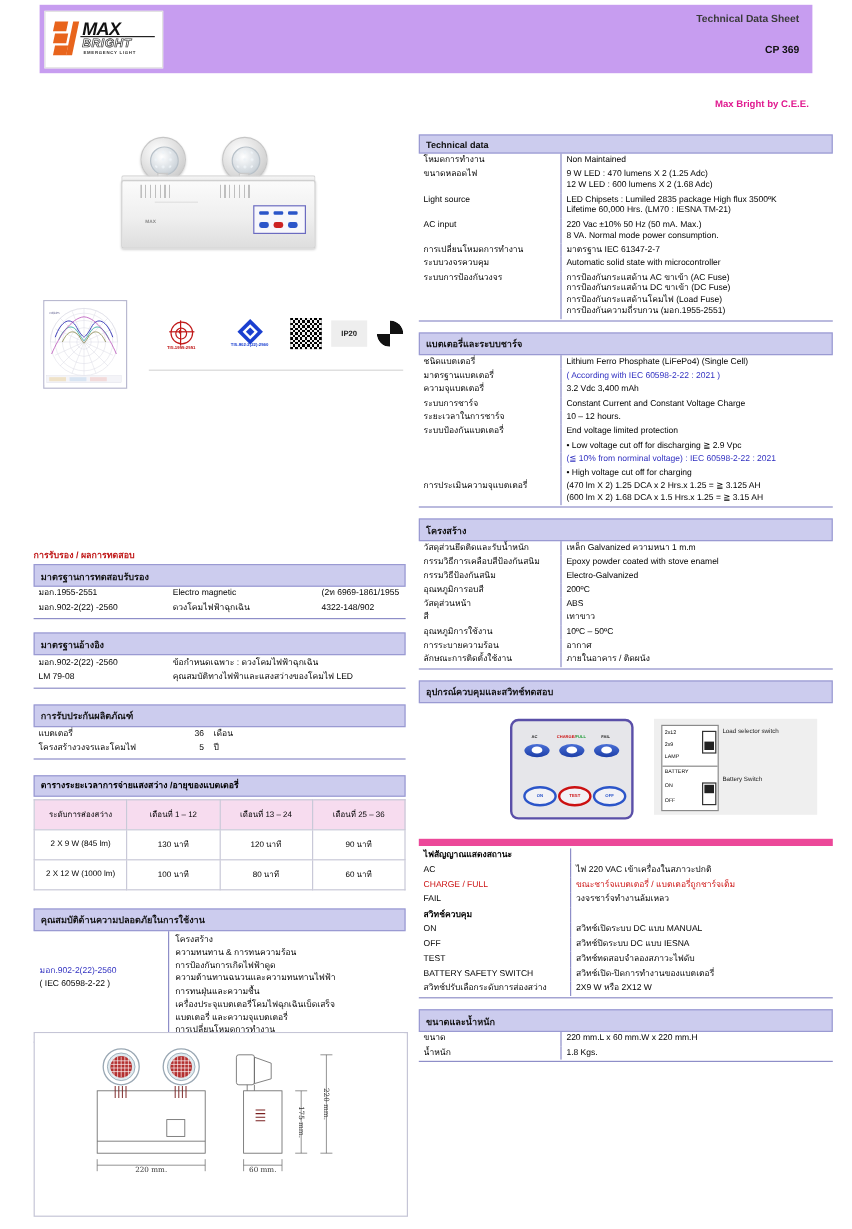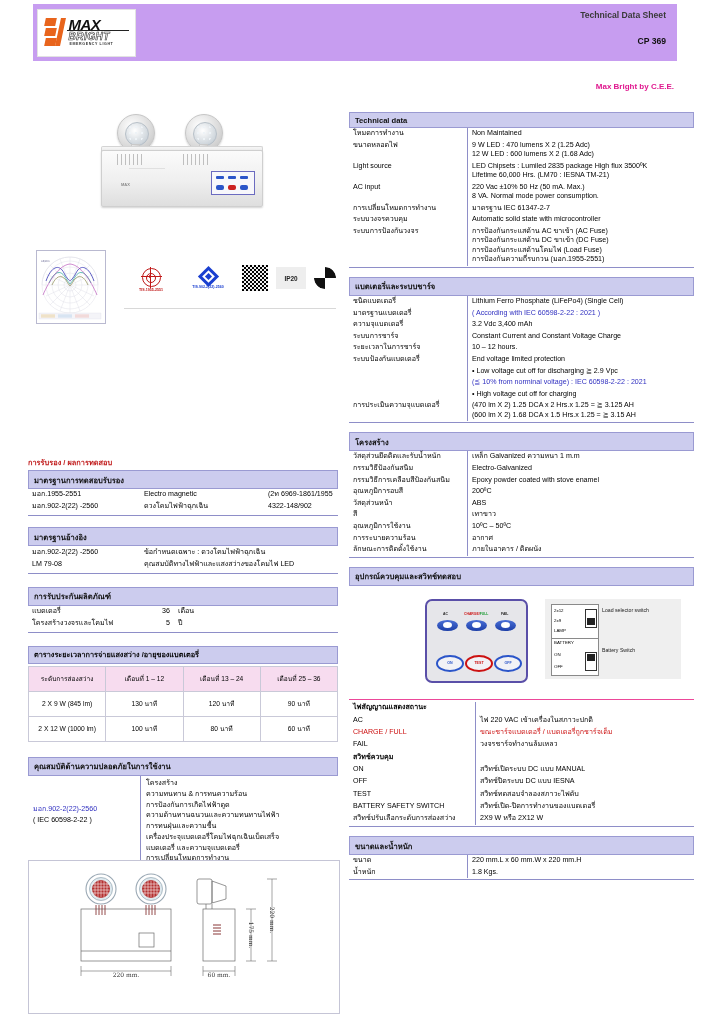--- a/index.html
+++ b/index.html
@@ -651,26 +651,26 @@
     <div class="block">
       <div class="sec-head">โครงสร้าง</div>
       <div class="spec-wrap">
         <table class="spec">
           <tbody>
               <tr>
                 <td class="k">วัสดุส่วนยึดติดและรับน้ำหนัก</td>
                 <td class="v">เหล็ก Galvanized ความหนา 1 m.m</td>
               </tr>
           <tr>
+                <td class="k">กรรมวิธีการเคลือบสีป้องกันสนิม</td>
+                <td class="v">Epoxy powder coated with stove enamel</td>
+              </tr>
+          <tr>
                 <td class="k">กรรมวิธีป้องกันสนิม</td>
                 <td class="v">Electro-Galvanized</td>
-              </tr>
-          <tr>
-                <td class="k">กรรมวิธีการเคลือบสีป้องกันสนิม</td>
-                <td class="v">Epoxy powder coated with stove enamel</td>
               </tr>
           <tr>
                 <td class="k">อุณหภูมิการอบสี</td>
                 <td class="v">200ºC</td>
               </tr>
           <tr>
                 <td class="k">วัสดุส่วนหน้า</td>
                 <td class="v">ABS</td>
               </tr>
           <tr>
@@ -724,21 +724,21 @@
                 <i style="top:1px;"></i>
               </div>
           </div>
           <div class="swlab" style="left:57px;top:8px;">Load selector switch</div>
           <div class="swlab" style="left:57px;top:48px;">Battery Switch</div>
         </div>
       </div>
     </div>
 
     <div class="block" style="margin-top:-4px;">
-      <div class="spec-wrap" style="border-top:1px solid #ec4899;padding-top:2px;">
+      <div class="spec-wrap" style="border-top:6px solid #ec4899;padding-top:2px;">
         <table class="stat">
           <tbody>
               <tr>
             <td class="k hd">ไฟสัญญาณแสดงสถานะ</td>
             <td></td>
           </tr>
           <tr>
             <td class="k">AC</td>
             <td>ไฟ 220 VAC เข้าเครื่องในสภาวะปกติ</td>
           </tr>

